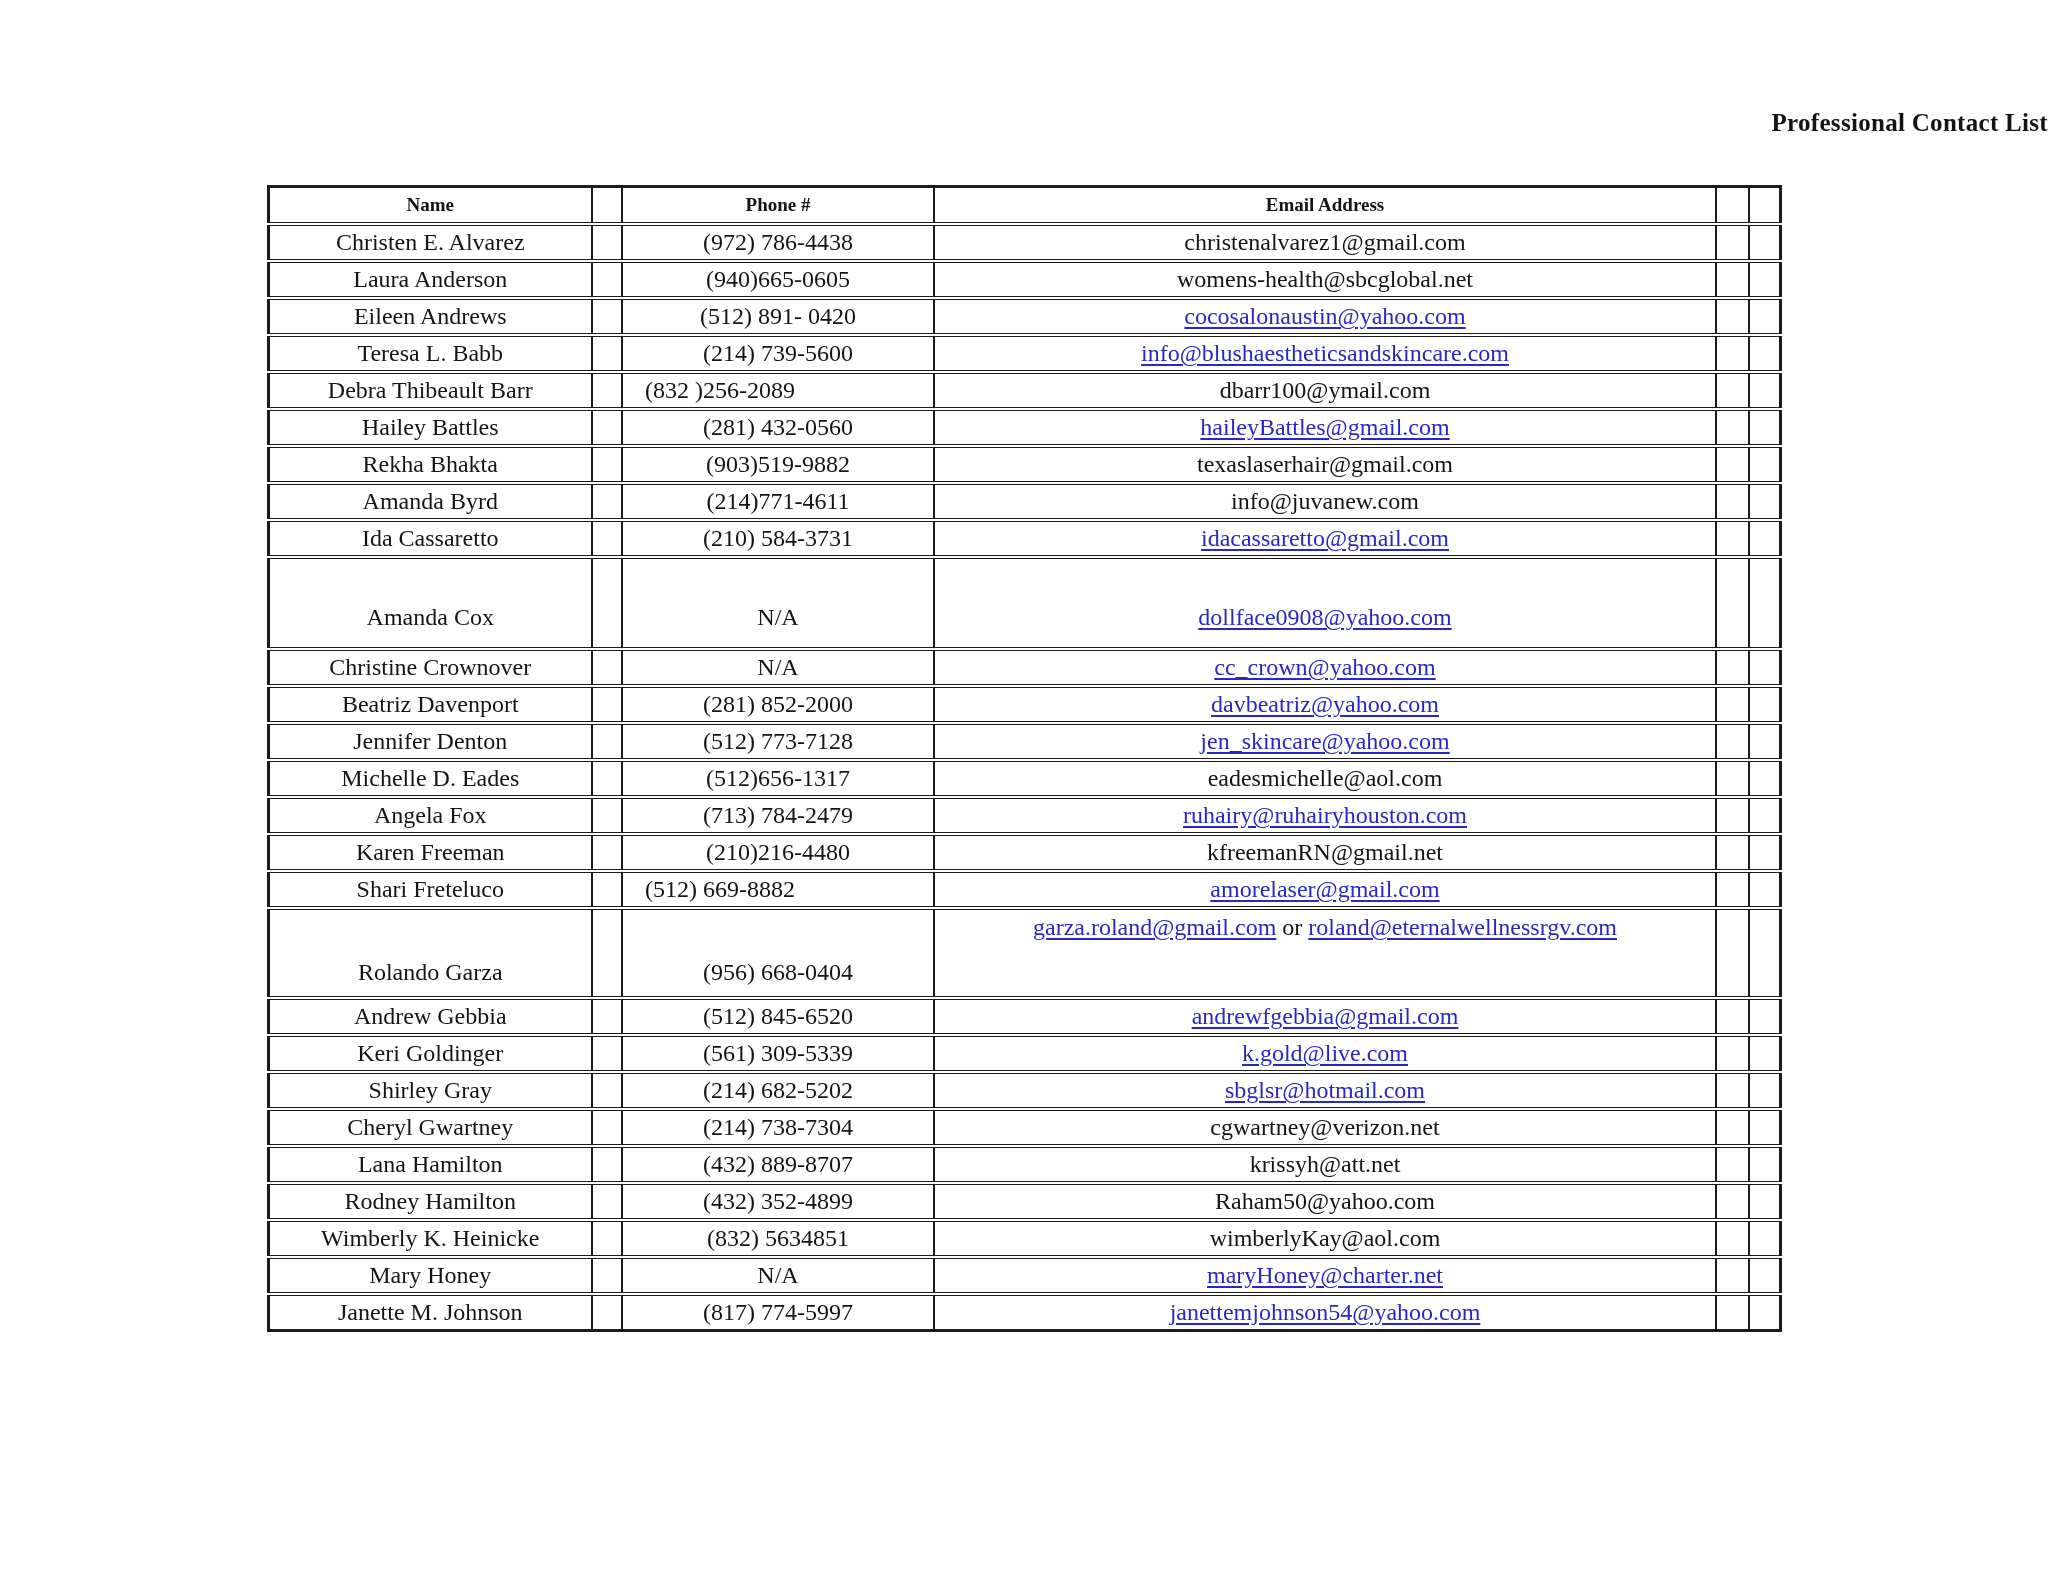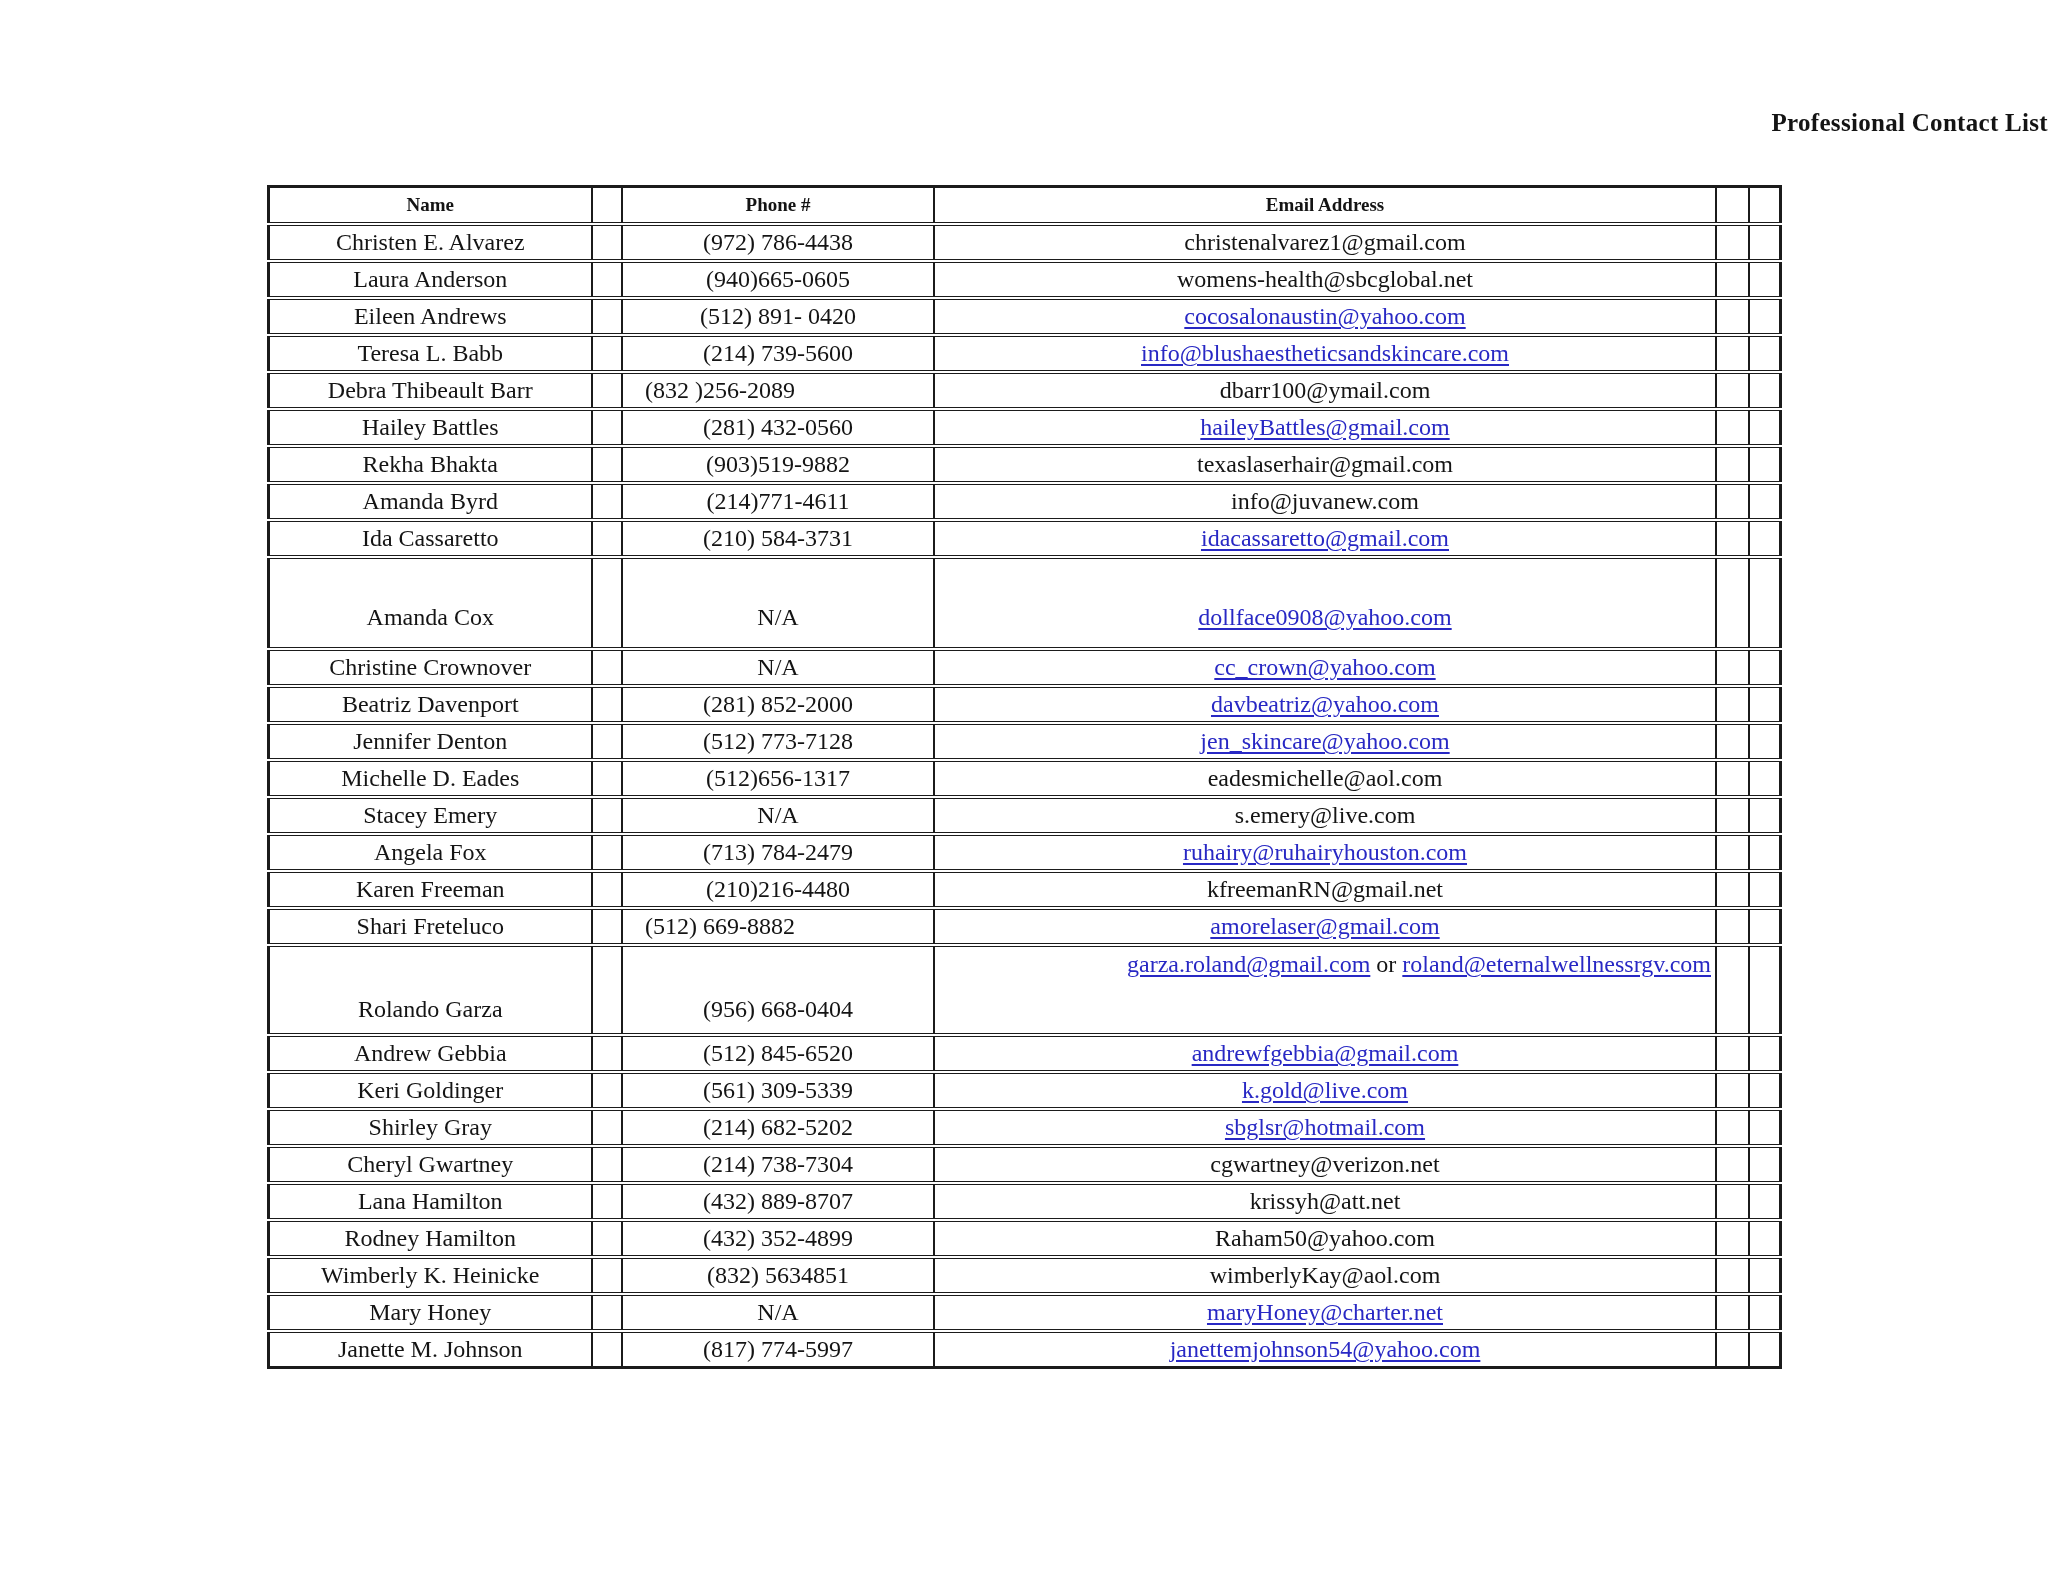--- a/index.html
+++ b/index.html
@@ -23,21 +23,21 @@
     border-left:2px solid var(--ink);
     border-right:2px solid var(--ink);
     border-bottom:4px double var(--ink);
     padding:0 4px; text-align:center; vertical-align:middle;
     font-size:24px; line-height:1.12; height:33px; overflow:hidden;
   }
   thead th { font-size:19px; font-weight:700; height:34px; }
   tbody tr:last-child td { border-bottom:none;margin-left:29px; }
   tr.tall-bottom td { height:72px; vertical-align:bottom; padding-bottom:16px; }
   tr.tall-split td { height:72px; vertical-align:bottom; padding-bottom:10px; }
-  tr.tall-split td.cell-email { vertical-align:top; padding-top:4px;text-align:right; }
+  tr.tall-split td.cell-email { vertical-align:top; padding-top:4px; }
   td.align-left { text-align:left; padding-left:22px; }
   a.email-link {
     color:var(--link); text-decoration:underline;
     text-underline-offset:3px; cursor:pointer;
   }
 </style>
 </head>
 <body>
 
 <div class="page">
@@ -169,28 +169,20 @@
         </tr>
         <tr>
           <td class="cell-name">Michelle D. Eades</td>
           <td></td>
           <td class="cell-phone">(512)656-1317</td>
           <td class="cell-email"><span>eadesmichelle@aol.com</span></td>
           <td></td>
           <td></td>
         </tr>
         <tr>
-          <td class="cell-name">Stacey Emery</td>
-          <td></td>
-          <td class="cell-phone">N/A</td>
-          <td class="cell-email"><span>s.emery@live.com</span></td>
-          <td></td>
-          <td></td>
-        </tr>
-        <tr>
           <td class="cell-name">Angela Fox</td>
           <td></td>
           <td class="cell-phone">(713) 784-2479</td>
           <td class="cell-email"><a class="email-link" href="#">ruhairy@ruhairyhouston.com</a></td>
           <td></td>
           <td></td>
         </tr>
         <tr>
           <td class="cell-name">Karen Freeman</td>
           <td></td>

